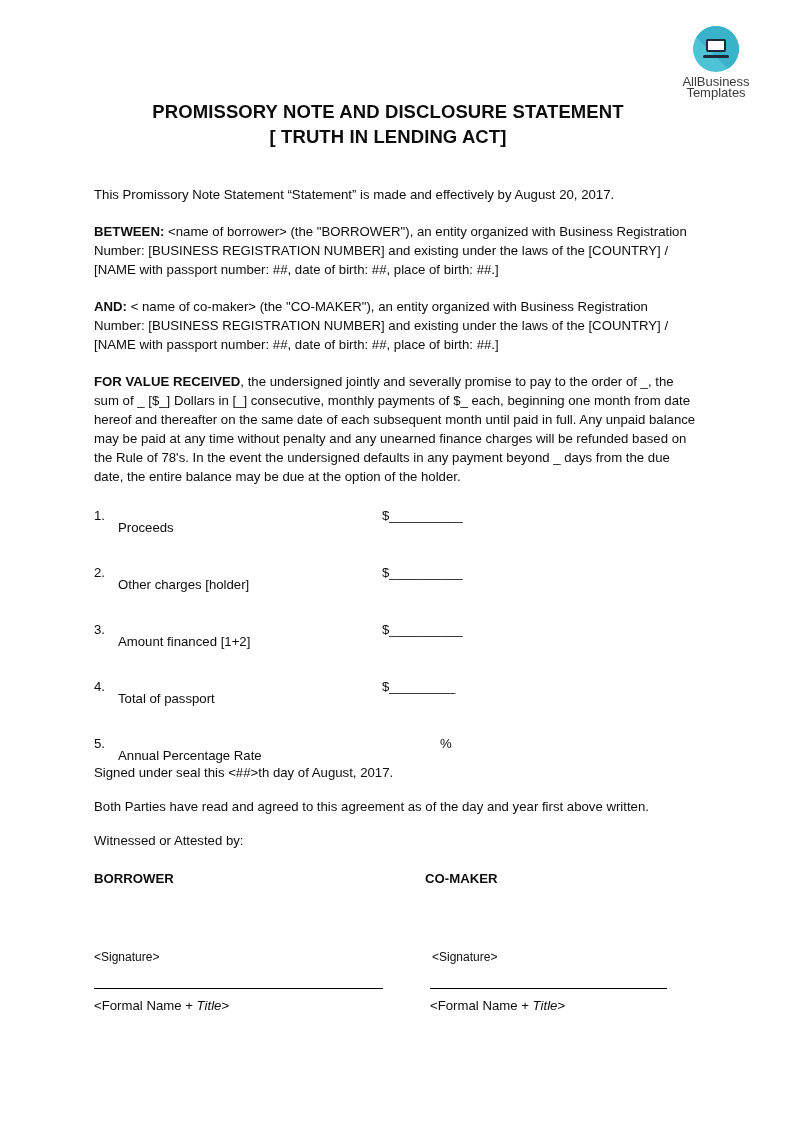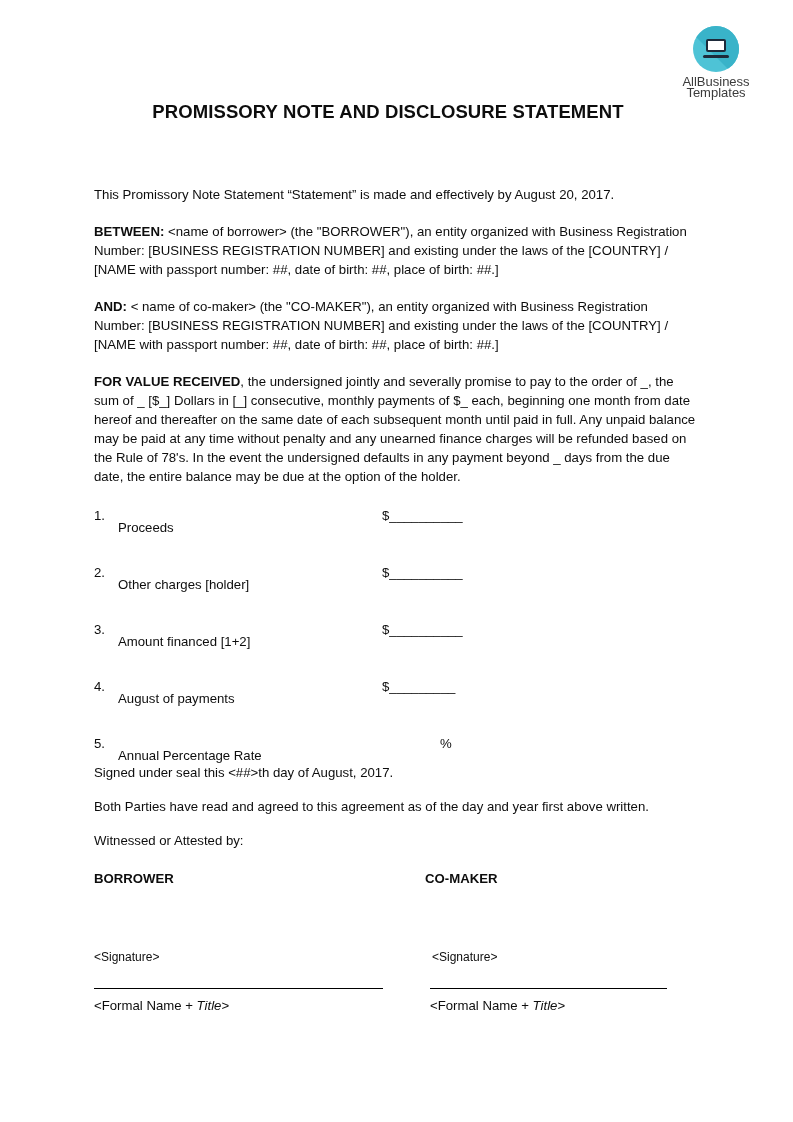--- a/index.html
+++ b/index.html
@@ -226,20 +226,21 @@
       </div>
     </div>
     <div class="logo-text">
       <div>AllBusiness</div>
       <div>Templates</div>
     </div>
   </div>
 
   <div class="doc-title">
     <span>PROMISSORY NOTE AND DISCLOSURE STATEMENT</span>
+    <span class="line2">[ TRUTH IN LENDING ACT]</span>
   </div>
 
   <div class="body-col">
 
     <p class="para">This Promissory Note Statement “Statement” is made and effectively by August 20, 2017.</p>
 
     <p class="para"><span class="b">BETWEEN:</span><span> &lt;name of borrower&gt; (the "BORROWER"), an entity organized with Business Registration Number: [BUSINESS REGISTRATION NUMBER] and existing under the laws of the [COUNTRY] / [NAME with passport number: ##, date of birth: ##, place of birth: ##.]</span></p>
 
     <p class="para"><span class="b">AND:</span><span> &lt; name of co-maker&gt; (the "CO-MAKER"), an entity organized with Business Registration Number: [BUSINESS REGISTRATION NUMBER] and existing under the laws of the [COUNTRY] / [NAME with passport number: ##, date of birth: ##, place of birth: ##.]</span></p>
 
@@ -261,21 +262,21 @@
     </div>
 
     <div class="item-row">
       <span class="item-num">3.</span>
       <span class="item-label">Amount financed [1+2]</span>
       <span class="item-value">$__________</span>
     </div>
 
     <div class="item-row">
       <span class="item-num">4.</span>
-      <span class="item-label">August of payments</span>
+      <span class="item-label">Total of passport</span>
       <span class="item-value">$_________</span>
     </div>
 
     <div class="item-row last">
       <span class="item-num">5.</span>
       <span class="item-label">Annual Percentage Rate</span>
       <span class="item-value pct">%</span>
     </div>
   </div>
 

